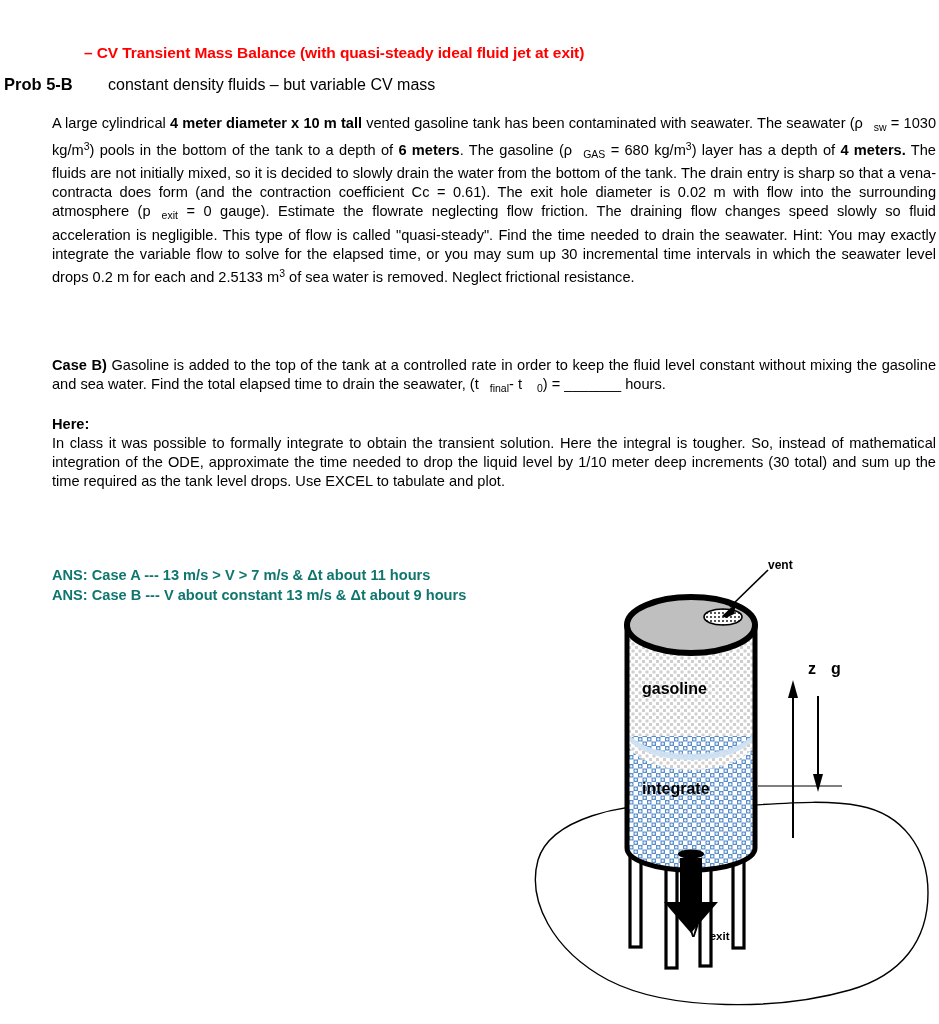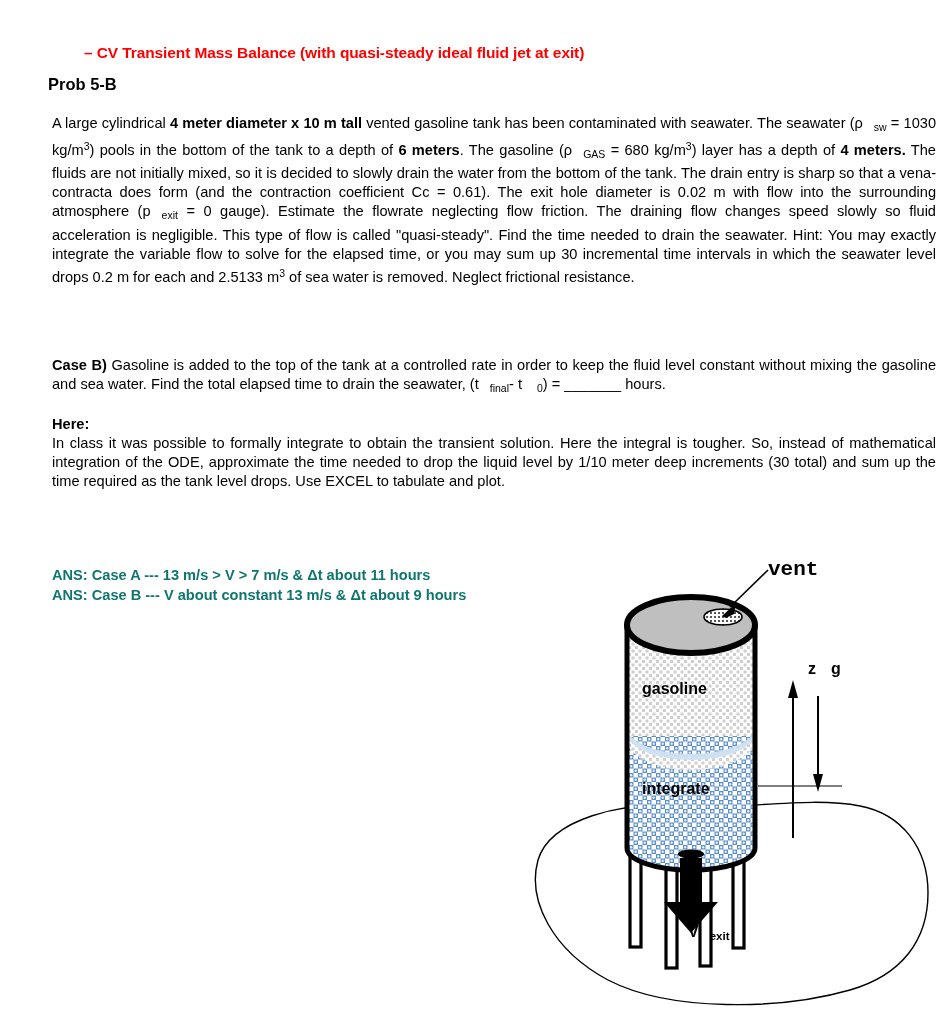--- a/index.html
+++ b/index.html
@@ -32,21 +32,20 @@
     letter-spacing: -0.1px;
     white-space: nowrap;
   }
   .prob-label {
     position: absolute;
     left: 4px;
     top: 75px;
     font-size: 16.5px;
     font-weight: bold;
     white-space: nowrap;
-    margin-left: 44px;
   }
   .prob-sub {
     position: absolute;
     left: 108px;
     top: 76px;
     font-size: 16px;
     font-weight: normal;
     white-space: nowrap;
   }
 
@@ -107,34 +106,35 @@
     height: 470px;
   }
   .diagram svg { display: block; }
   .dlabel {
     position: absolute;
     font-weight: bold;
     font-size: 15px;
     color: #000;
     white-space: nowrap;
   }
-  .lbl-vent   { left: 238px; top: 10px; font-size: 21px; font-family: Liberation Mono, monospace; }
+  .lbl-vent   { left: 238px; top: 10px; font-size: 12px; }
   .lbl-gas    { left: 112px; top: 132px; font-size: 16px; }
   .lbl-sea    { left: 112px; top: 232px; font-size: 16px; }
   .lbl-z      { left: 278px; top: 112px; font-size: 16px; }
   .lbl-g      { left: 301px; top: 112px; font-size: 16px; }
   .lbl-vexit  { left: 158px; top: 375px; font-size: 16px; }
 </style>
 </head>
 <body>
 
 <div class="page">
 
   <div class="title-red">– CV Transient Mass Balance (with quasi-steady ideal fluid jet at exit)</div>
   <div class="prob-label">Prob 5-B</div>
+  <div class="prob-sub">constant density fluids – but variable CV mass</div>
 
   <div class="body-block p1">A large cylindrical <b>4 meter diameter x 10 m tall</b> vented gasoline tank has been contaminated with seawater.  The seawater (ρ<sub>sw</sub> = 1030 kg/m<sup>3</sup>) pools in the bottom of the tank to a depth of <b>6 meters</b>.  The gasoline (ρ<sub>GAS</sub> = 680 kg/m<sup>3</sup>) layer has a depth of <b>4 meters.</b>  The fluids are not initially mixed, so it is decided to slowly drain the water from the bottom of the tank.  The drain entry is sharp so that a vena-contracta does form (and the contraction coefficient Cc = 0.61).  The exit hole diameter is 0.02 m with flow into the surrounding atmosphere (p<sub>exit</sub> = 0 gauge). Estimate the flowrate neglecting flow friction.  The draining flow changes speed slowly so fluid acceleration is negligible.  This type of flow is called "quasi-steady".  Find the time needed to drain the seawater.  Hint: You may exactly integrate the variable flow to solve for the elapsed time, or you may sum up 30 incremental time intervals in which the seawater level drops 0.2 m for each and 2.5133 m<sup>3</sup> of sea water is removed.   Neglect frictional resistance.</div>
   <div class="body-block p-caseB"><b>Case B)</b> Gasoline is added to the top of the tank at a controlled rate in order to keep the fluid level constant without mixing the gasoline and sea water.  Find the total elapsed time to drain the seawater, (t<sub>final</sub>- t <sub>0</sub>) = <span class="blank">_______</span> hours.</div>
 
   <div class="hint-head">Here:</div>
   <div class="body-block p-hint">In class it was possible to formally integrate to obtain the transient solution.  Here the integral is tougher.  So, instead of mathematical integration of the ODE, approximate the time needed to drop the liquid level by 1/10 meter deep increments (30 total) and sum up the time required as the tank level drops.  Use EXCEL to tabulate and plot.</div>
 
 
   <div class="ans-block">ANS:  Case A --- 13 m/s &gt; V &gt; 7 m/s &amp; Δt about 11 hours<br>ANS:  Case B --- V about constant 13 m/s &amp;  Δt about 9 hours</div>
 

